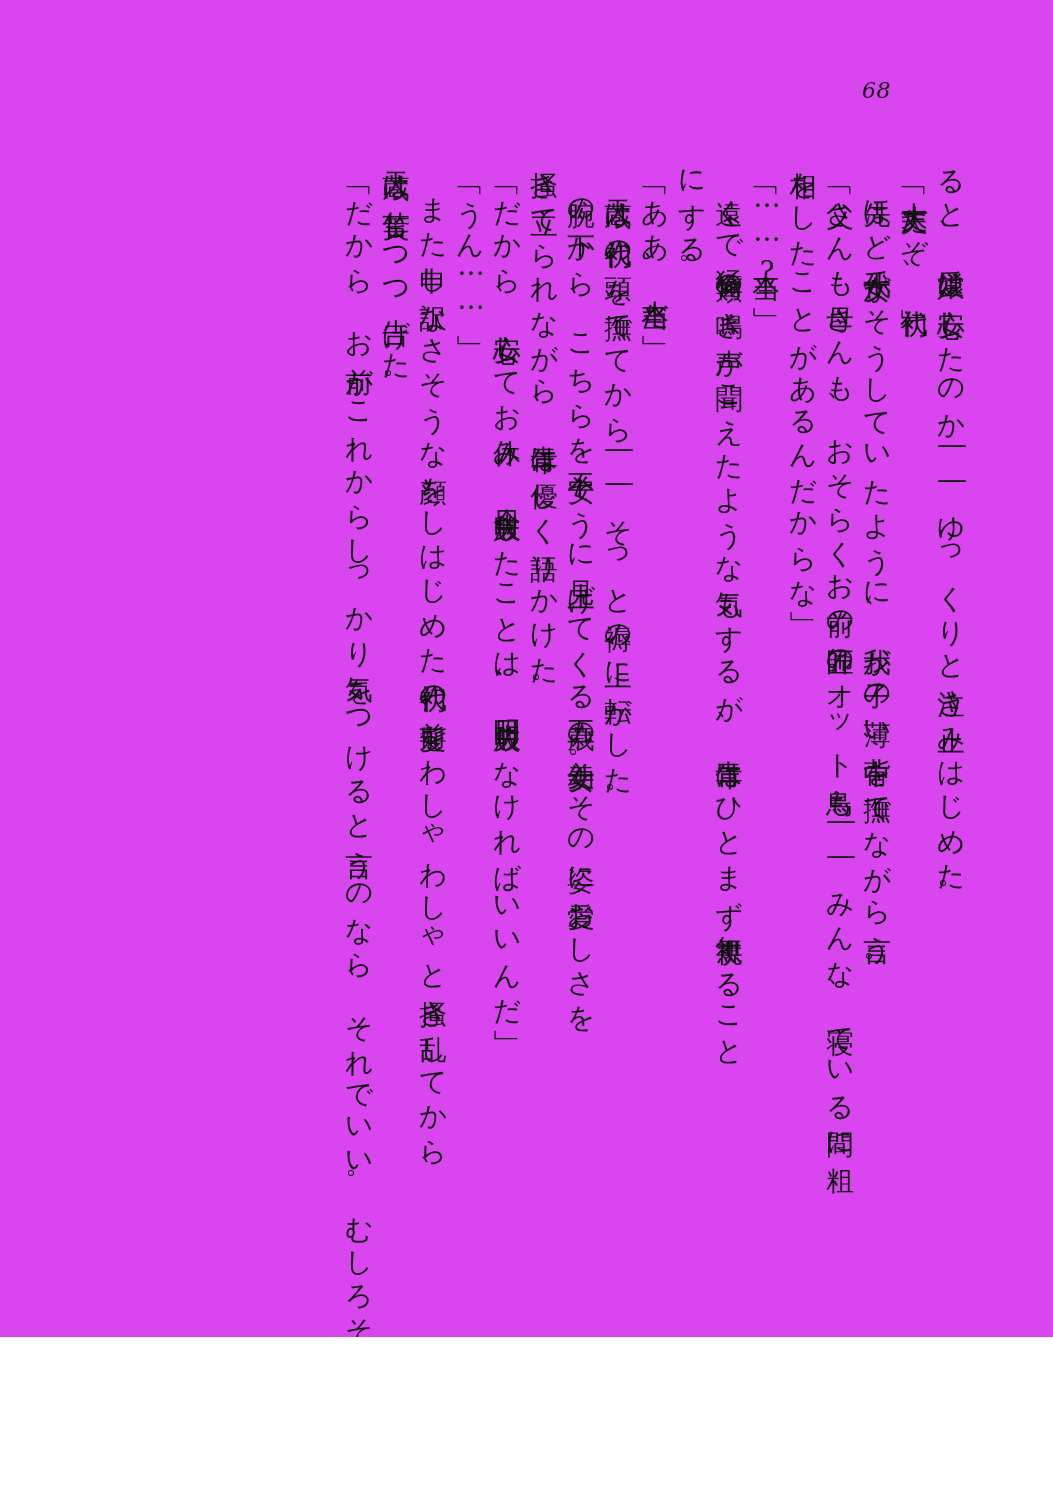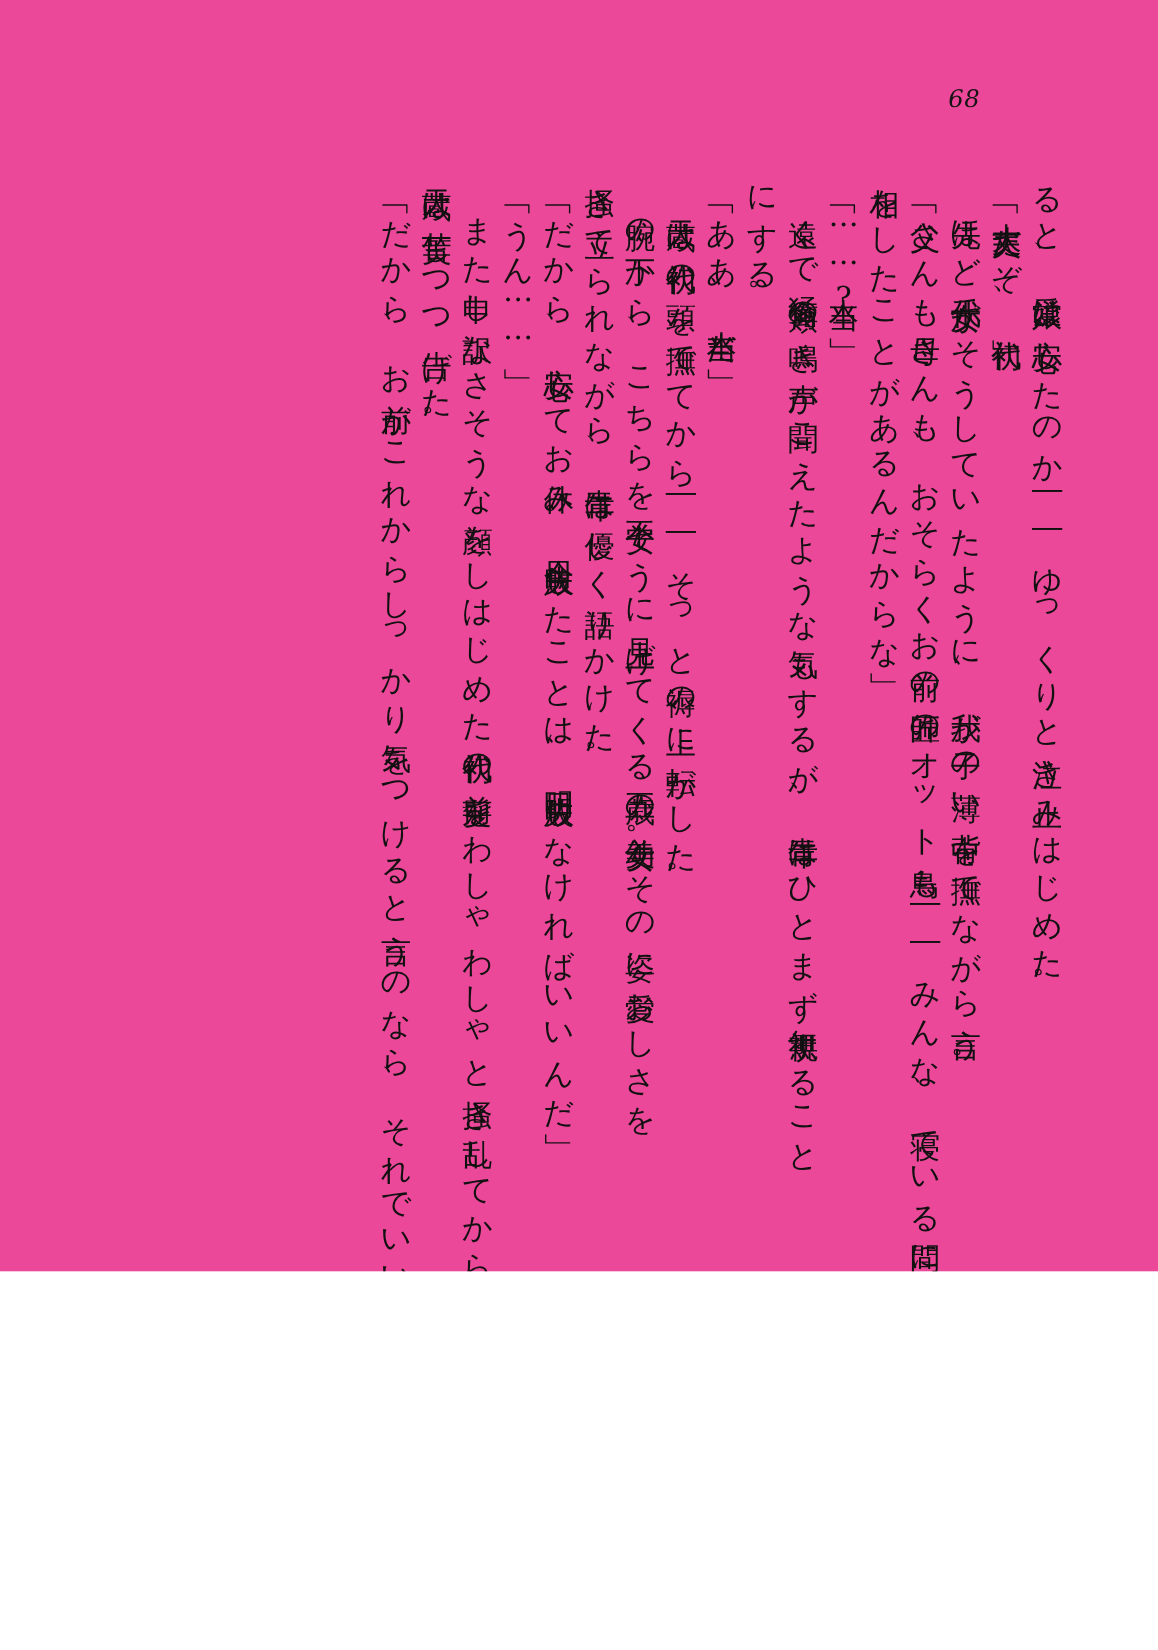--- a/index.html
+++ b/index.html
@@ -3,22 +3,22 @@
 <meta charset="utf-8">
 <style>
   html, body {
     margin: 0;
     padding: 0;
     background: #ffffff;
   }
   .page {
     position: relative;
     width: 1053px;
-    height: 1156px;
-    background: #ec4899;
+    height: 1337px;
+    background: #d946ef;
     overflow: hidden;
     font-family: "DejaVu Serif", "Liberation Serif", serif;
     color: #0b0b0b;
   }
   .page-number {
     position: absolute;
     top: 78px;
     right: 162px;
     font-size: 22px;
     font-style: italic;

